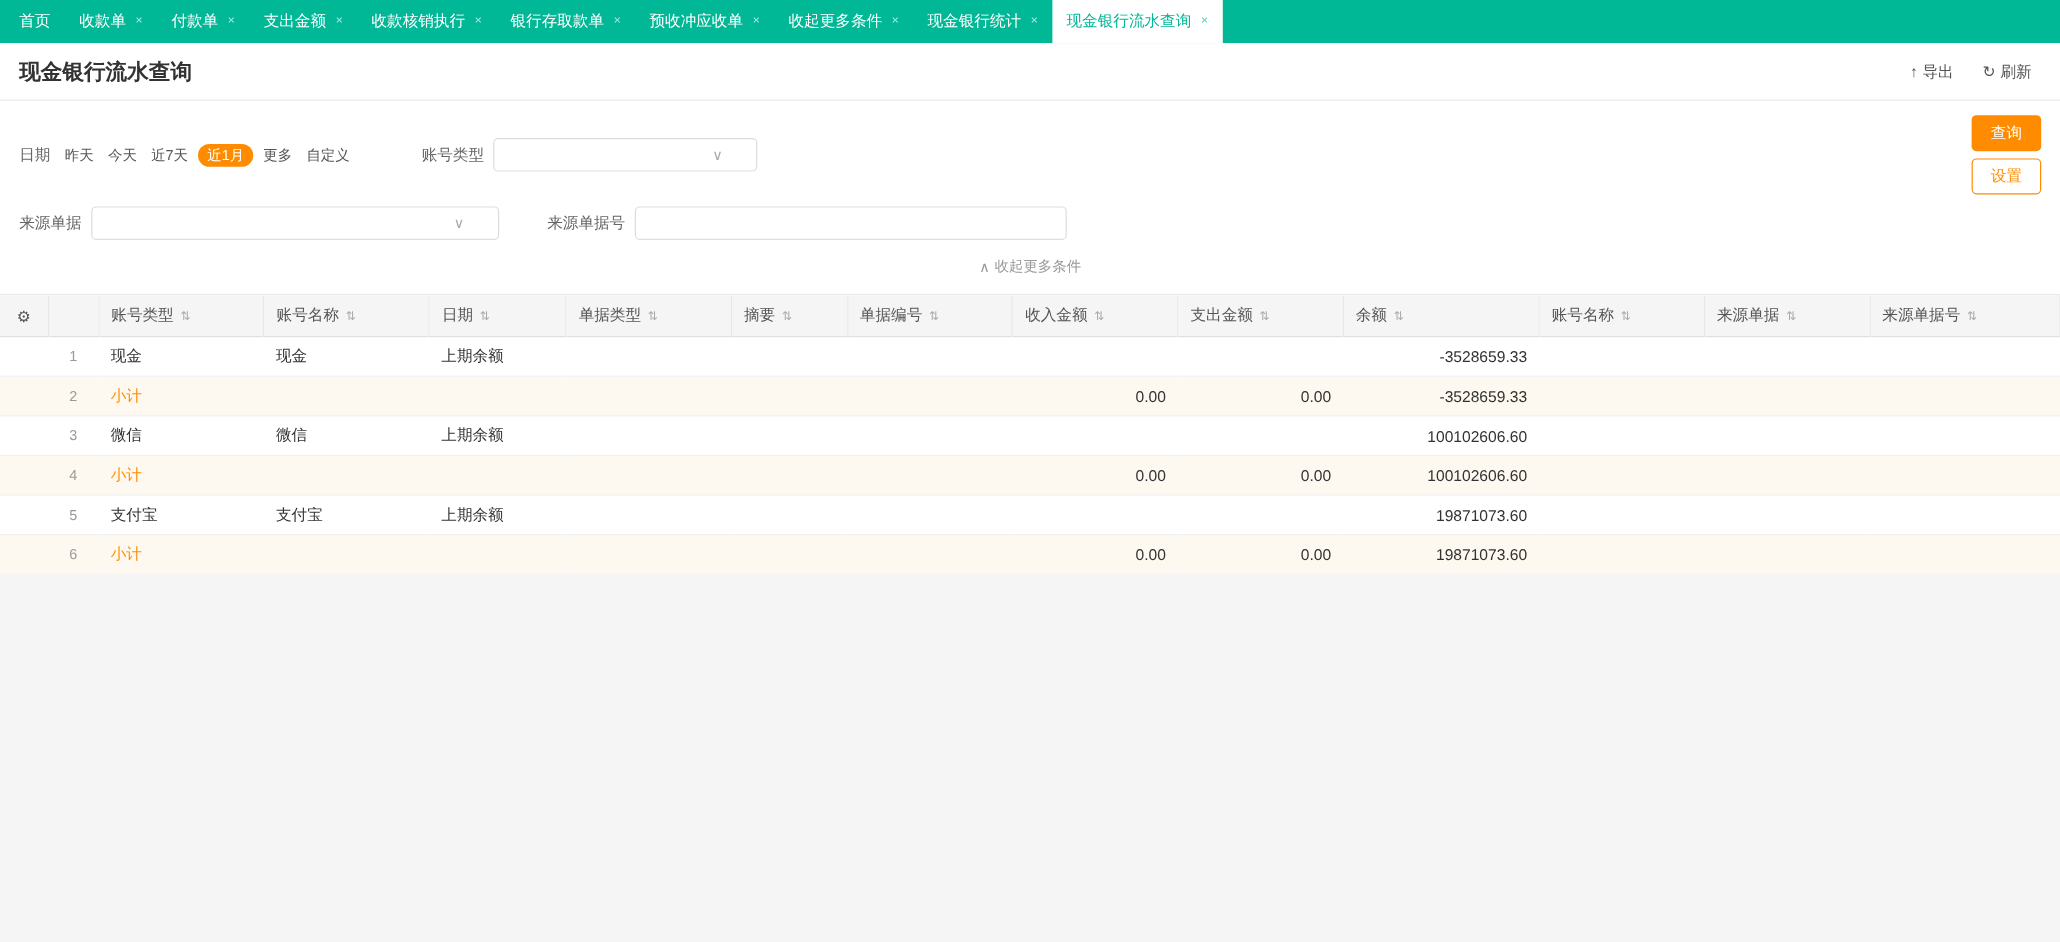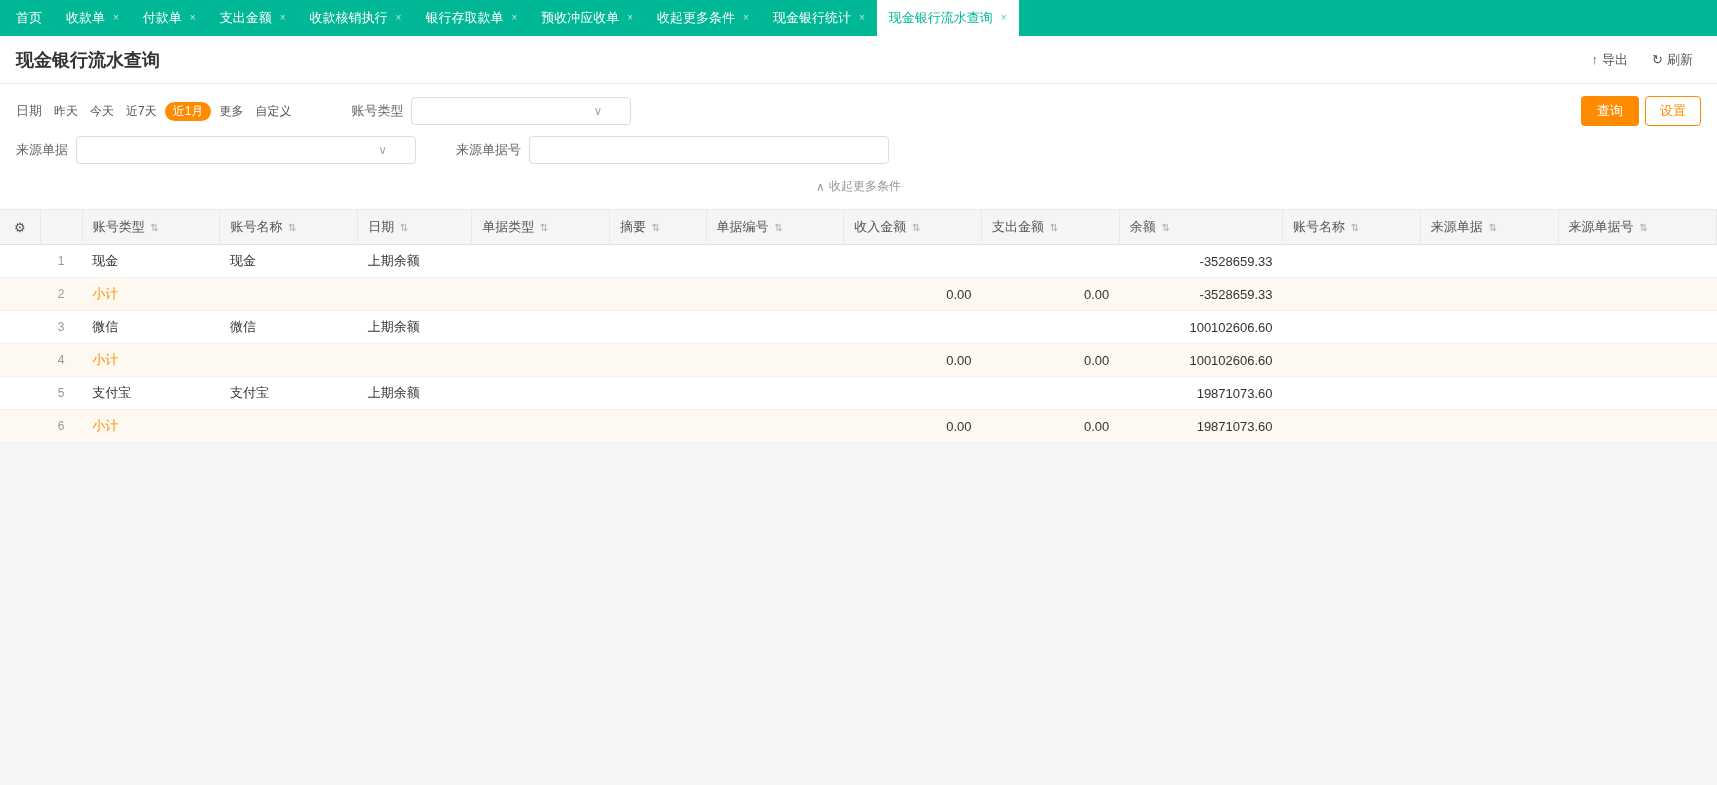--- a/index.html
+++ b/index.html
@@ -266,21 +266,21 @@
 
     <div class="filter-group" style="margin-left:40px;">
       <span class="filter-label">账号类型</span>
       <div class="filter-select" style="min-width:220px;">
         <span></span>
         <span style="color:#aaa;">∨</span>
       </div>
     </div>
 
 
-    <div style="margin-left:auto; display:flex; flex-direction:row; gap:6px;">
+    <div style="margin-left:auto; display:flex; flex-direction:column; gap:6px;">
       <button class="btn-query">查询</button>
       <button class="btn-settings">设置</button>
     </div>
   </div>
 
 
   <div class="filter-row second-filter-row">
     <div class="filter-group">
       <span class="filter-label">来源单据</span>
       <div class="filter-select" style="min-width:340px;">

